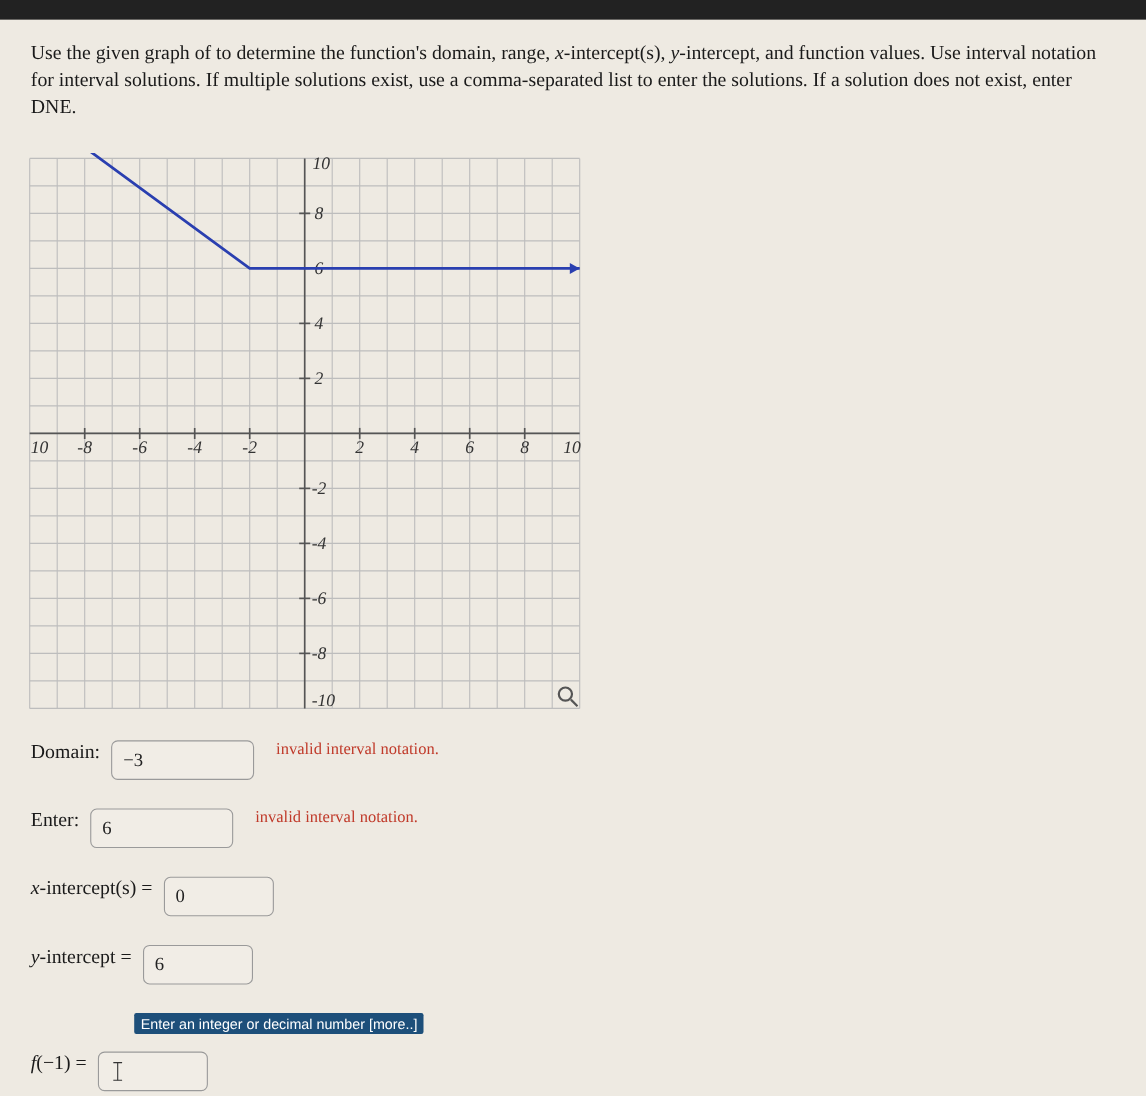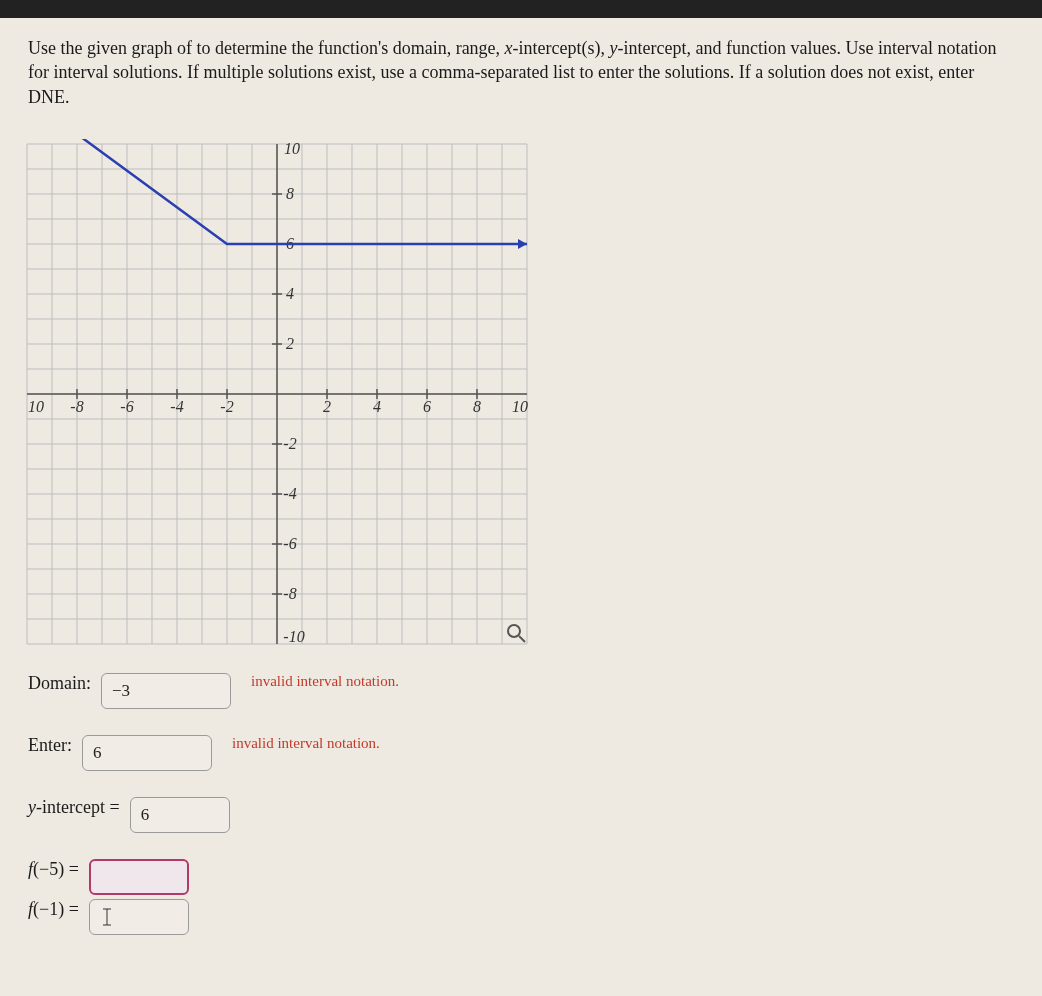--- a/index.html
+++ b/index.html
@@ -216,33 +216,38 @@
       <span class="input-box">−3</span>
       <span class="err">invalid interval notation.</span>
     </div>
 
     <div class="row">
       <span class="label">Enter:</span>
       <span class="input-box">6</span>
       <span class="err">invalid interval notation.</span>
     </div>
 
+    <div class="row">
+      <span class="label">
+        <span class="mi">x</span><span>-intercept(s) =</span>
+      </span>
+      <span class="input-box small">0</span>
+    </div>
 
     <div class="row">
       <span class="label">
         <span class="mi">y</span><span>-intercept =</span>
       </span>
       <span class="input-box small">6</span>
     </div>
 
-    <div class="row" style="margin-bottom:4px">
-      <span class="label">
-        <span class="mi">f</span>(−5) =
-      </span>
-      <span class="input-box small active"></span>
+    <div style="margin-left:88px; margin-bottom:16px">
+      <span class="tooltip">
+        <span>Enter an integer or decimal number [more..]</span>
+      </span>
     </div>
 
     <div class="row" style="margin-bottom:8px">
       <span class="label">
         <span class="mi">f</span>(−1) =
       </span>
       <span class="input-box small">
         <svg width="14" height="20">
           <line x1="7" y1="2" x2="7" y2="18" stroke="#333" stroke-width="1"></line>
           <line x1="3" y1="2" x2="11" y2="2" stroke="#333" stroke-width="1"></line>

